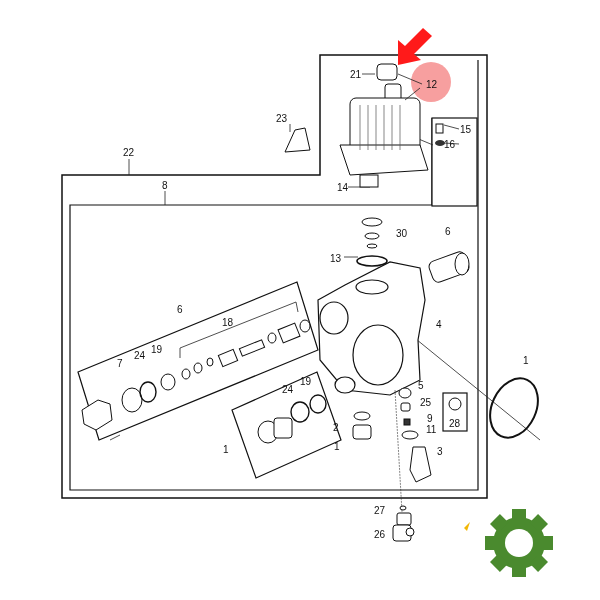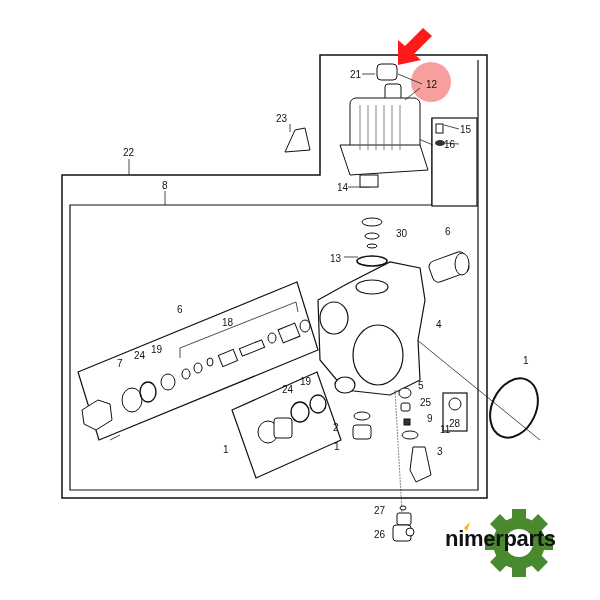--- a/index.html
+++ b/index.html
@@ -167,21 +167,20 @@
   <span class="lbl" style="left:134px;top:351px">24</span>
   <span class="lbl" style="left:117px;top:359px">7</span>
   <span class="lbl" style="left:523px;top:356px">1</span>
   <span class="lbl" style="left:418px;top:381px">5</span>
   <span class="lbl" style="left:282px;top:385px">24</span>
   <span class="lbl" style="left:300px;top:377px">19</span>
   <span class="lbl" style="left:420px;top:398px">25</span>
   <span class="lbl" style="left:449px;top:419px">28</span>
   <span class="lbl" style="left:427px;top:414px">9</span>
   <span class="lbl" style="left:333px;top:423px">2</span>
-  <span class="lbl" style="left:440px;top:425px">11</span>
+  <span class="lbl" style="left:426px;top:425px">11</span>
   <span class="lbl" style="left:223px;top:445px">1</span>
   <span class="lbl" style="left:334px;top:442px">1</span>
   <span class="lbl" style="left:437px;top:447px">3</span>
   <span class="lbl" style="left:374px;top:506px">27</span>
   <span class="lbl" style="left:374px;top:530px">26</span>
 
-  <span class="brand">nimerparts</span>
 </div>
 
 </body></html>

